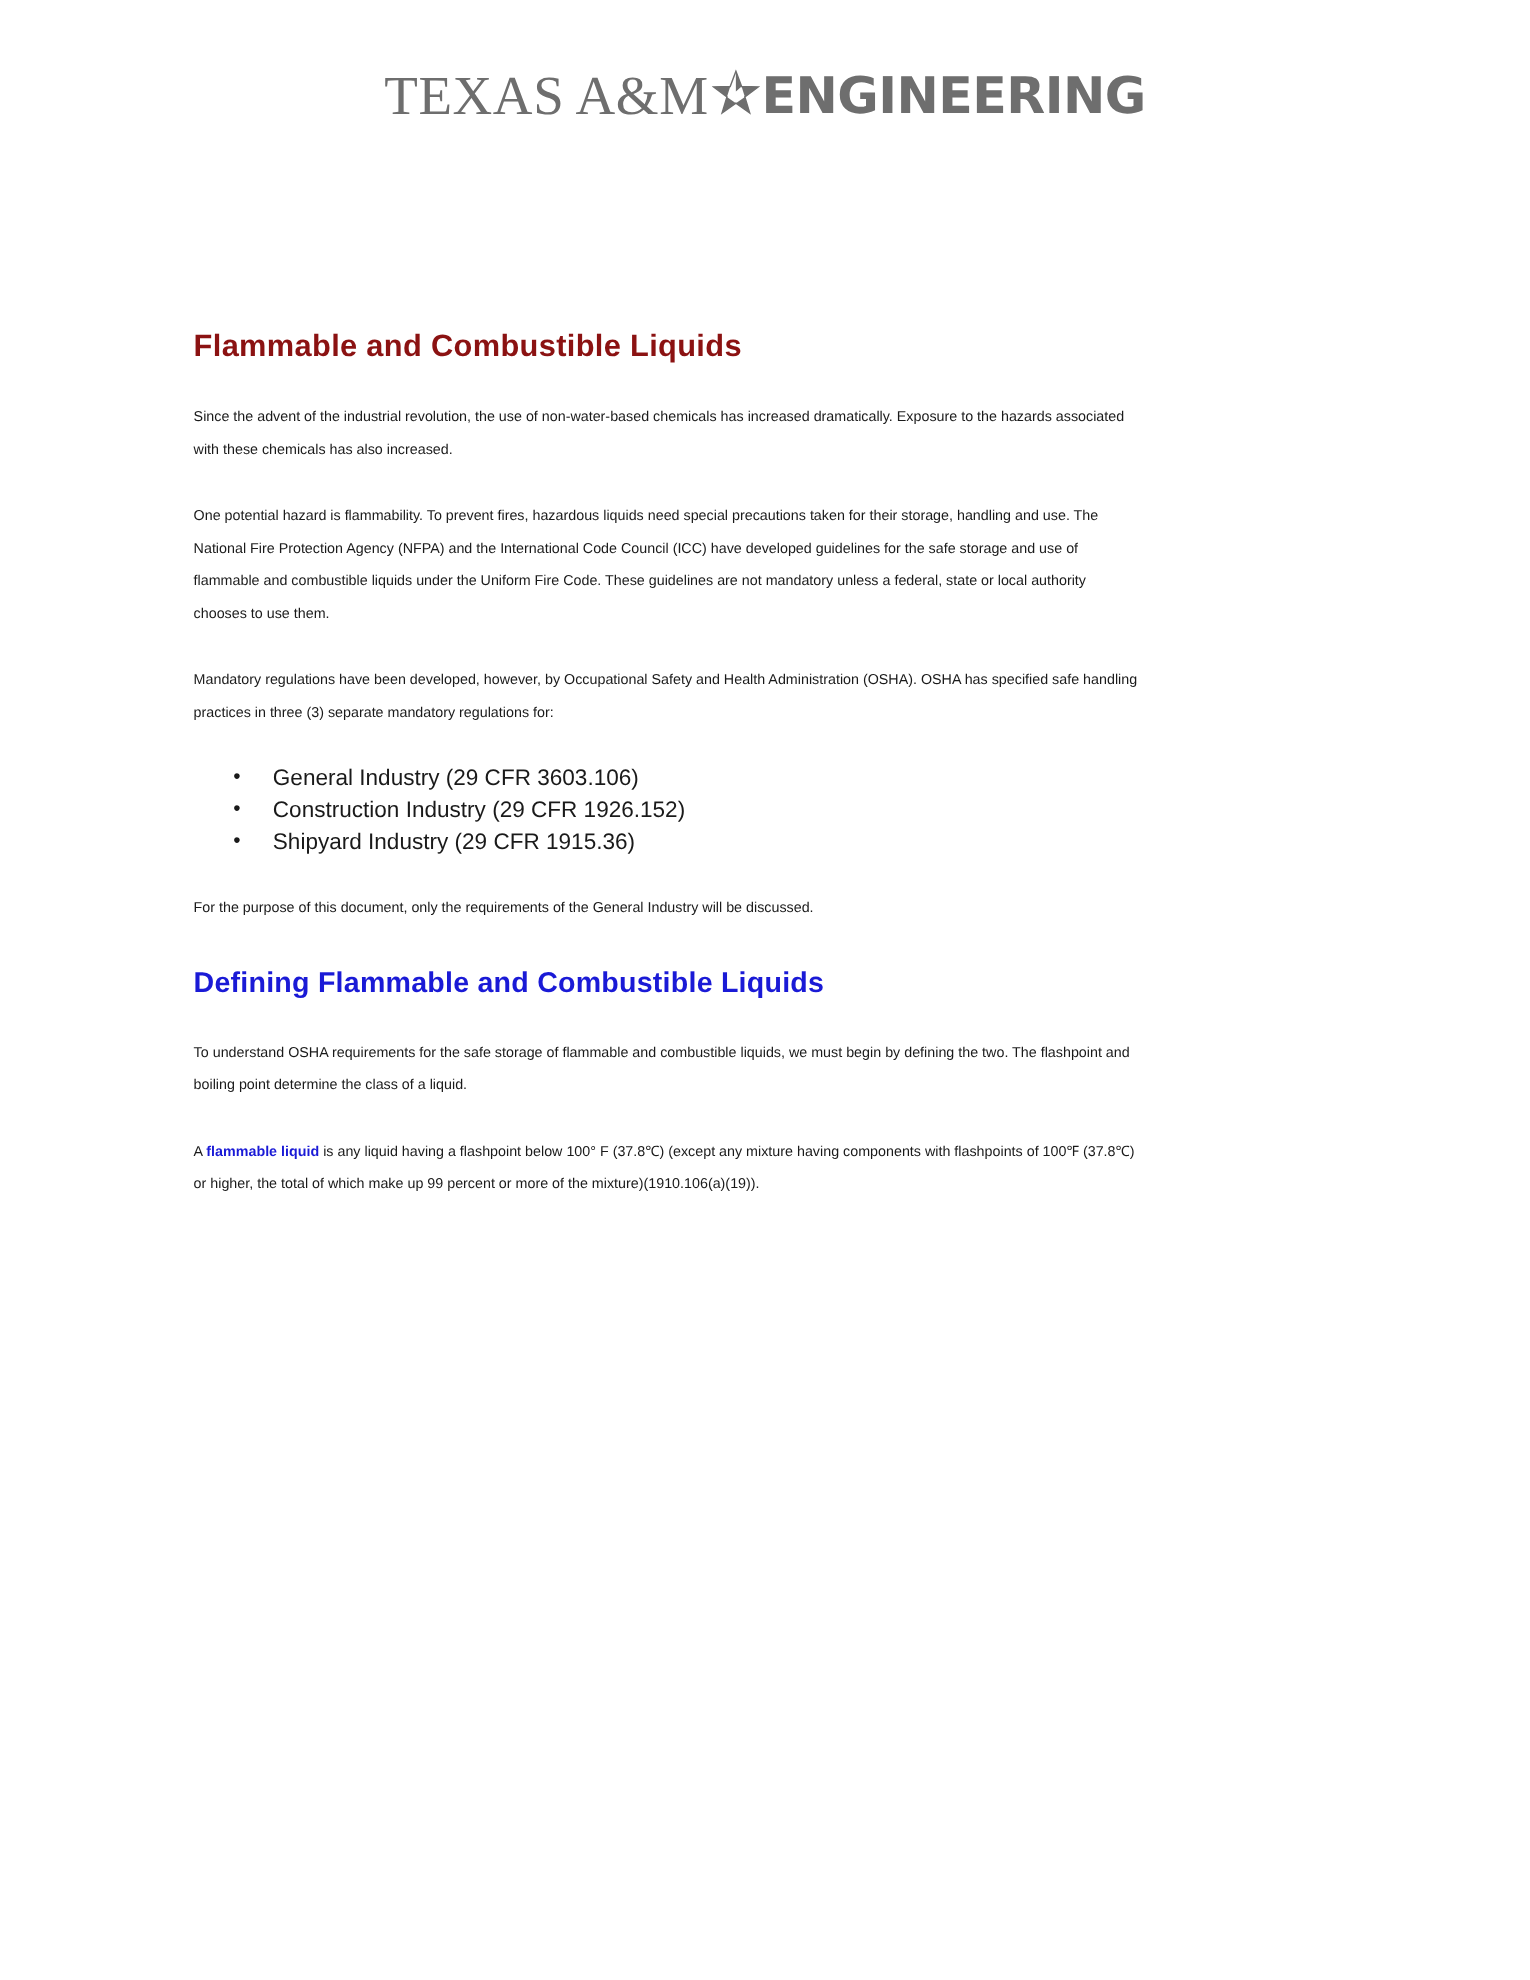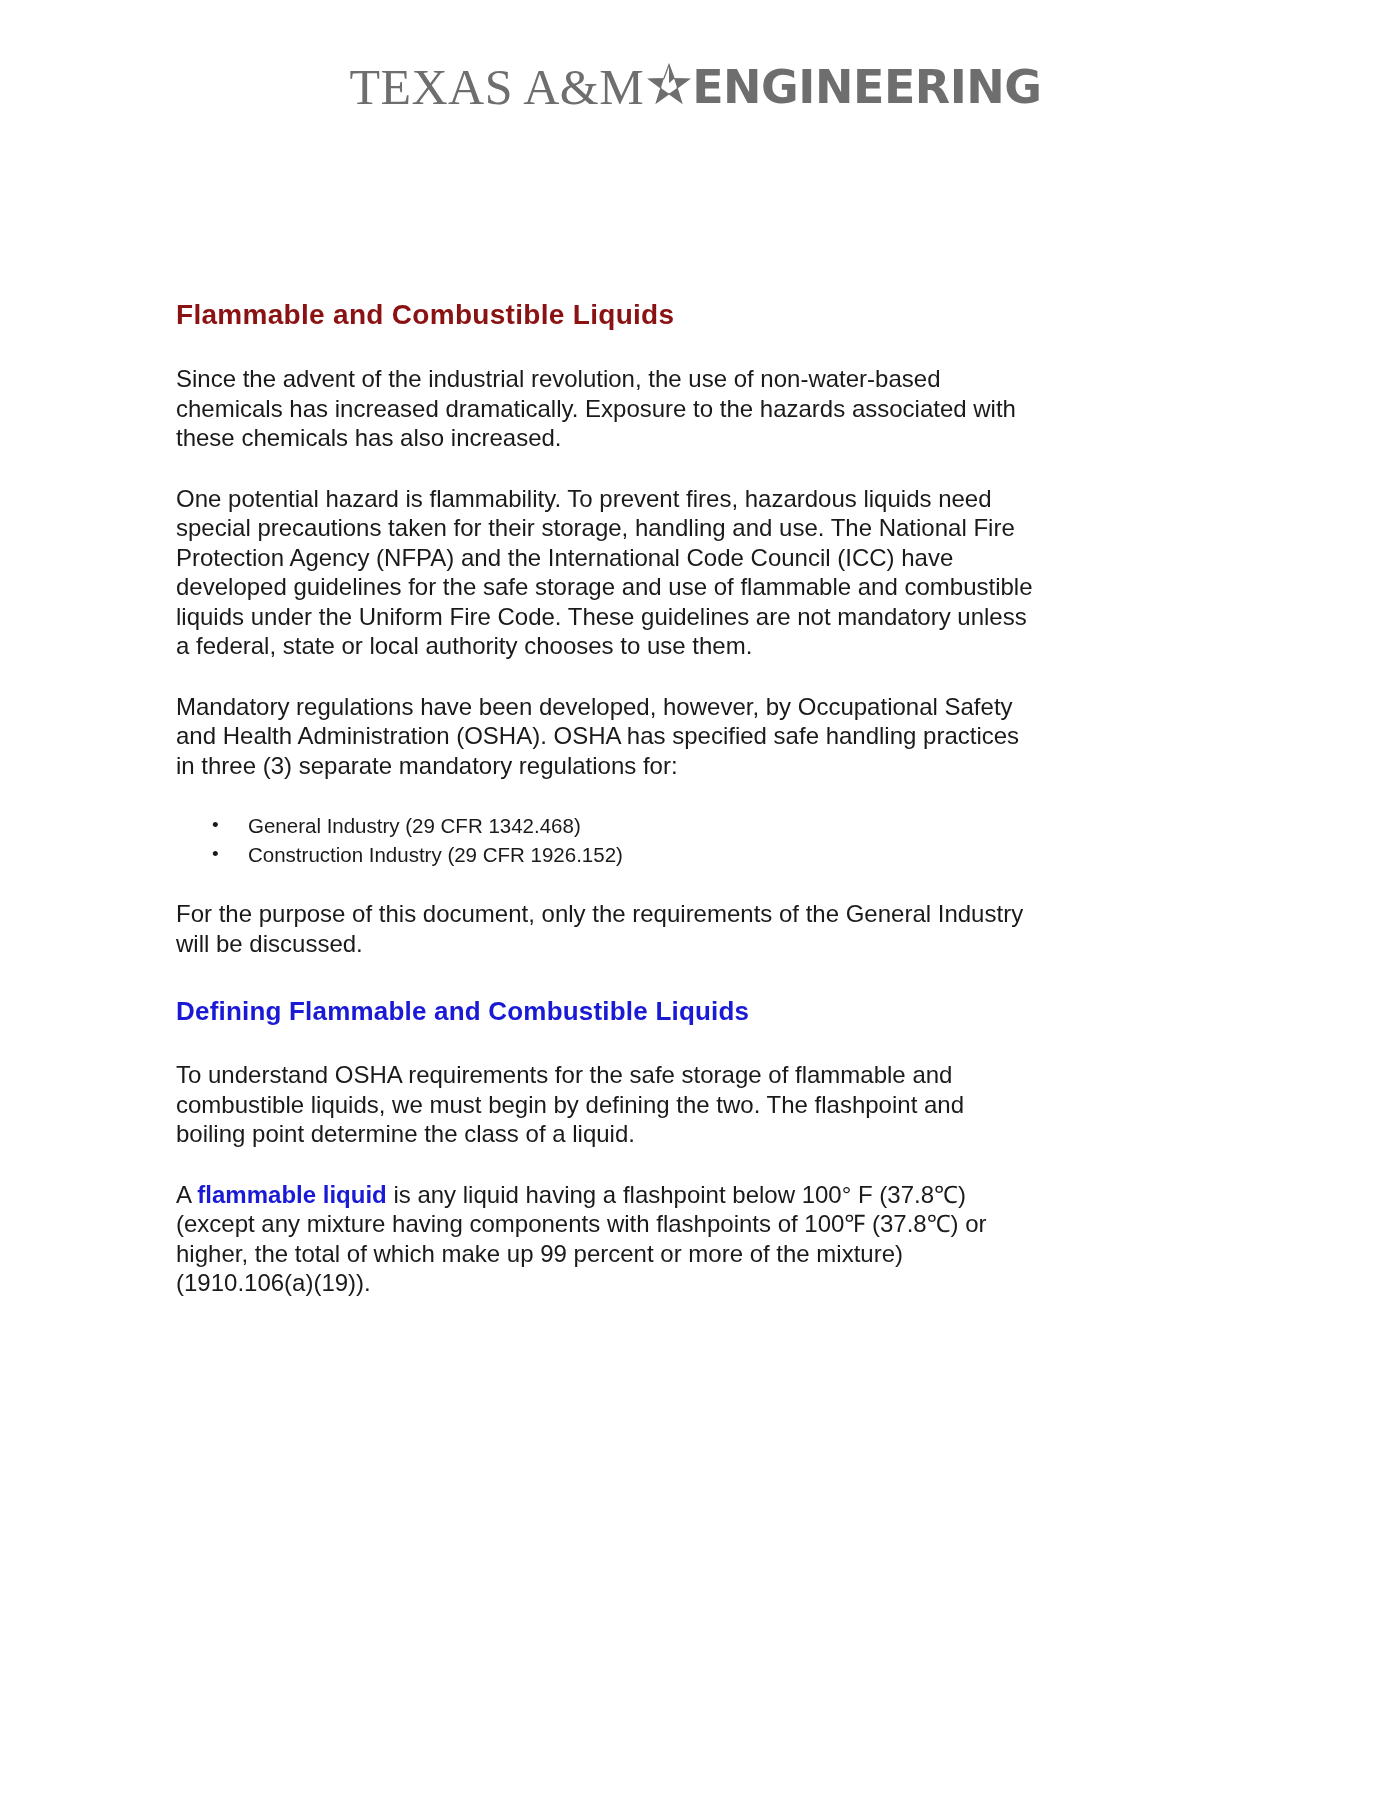--- a/index.html
+++ b/index.html
@@ -96,21 +96,21 @@
     margin: 38px 0 34px 0;
     font-size: 26px;
     font-weight: 700;
     color: #1a1ad6;
     letter-spacing: 0.2px;
     line-height: 30px;
   }
 
   p.body {
     margin: 0 0 31px 0;
-    font-size: 24px;
+    font-size: 13px;
     line-height: 29.5px;
     color: #1a1a1a;
     text-align: left;
   }
   p.body:last-child { margin-bottom: 0; }
 
   .blue-bold {
     color: #1a1ad6;
     font-weight: 700;
   }
@@ -157,22 +157,23 @@
 
     <h2 class="sec-maroon">Flammable and Combustible Liquids</h2>
 
     <p class="body">Since the advent of the industrial revolution, the use of non-water-based chemicals has increased dramatically. Exposure to the hazards associated with these chemicals has also increased.</p>
 
     <p class="body">One potential hazard is flammability. To prevent fires, hazardous liquids need special precautions taken for their storage, handling and use. The National Fire Protection Agency (NFPA) and the International Code Council (ICC) have developed guidelines for the safe storage and use of flammable and combustible liquids under the Uniform Fire Code. These guidelines are not mandatory unless a federal, state or local authority chooses to use them.</p>
 
     <p class="body">Mandatory regulations have been developed, however, by Occupational Safety and Health Administration (OSHA). OSHA has specified safe handling practices in three (3) separate mandatory regulations for:</p>
 
     <ul class="bullets">
-      <li>General Industry (29 CFR 1342.468)</li>
+      <li>General Industry (29 CFR 3603.106)</li>
       <li>Construction Industry (29 CFR 1926.152)</li>
+      <li>Shipyard Industry (29 CFR 1915.36)</li>
     </ul>
 
     <p class="body">For the purpose of this document, only the requirements of the General Industry will be discussed.</p>
 
     <h2 class="sec-blue">Defining Flammable and Combustible Liquids</h2>
 
     <p class="body">To understand OSHA requirements for the safe storage of flammable and combustible liquids, we must begin by defining the two. The flashpoint and boiling point determine the class of a liquid.</p>
 
     <p class="body"><span>A </span><span class="blue-bold">flammable liquid</span><span> is any liquid having a flashpoint below 100° F (37.8℃) (except any mixture having components with flashpoints of 100℉ (37.8℃) or higher, the total of which make up 99 percent or more of the mixture)(1910.106(a)(19)).</span></p>
 

